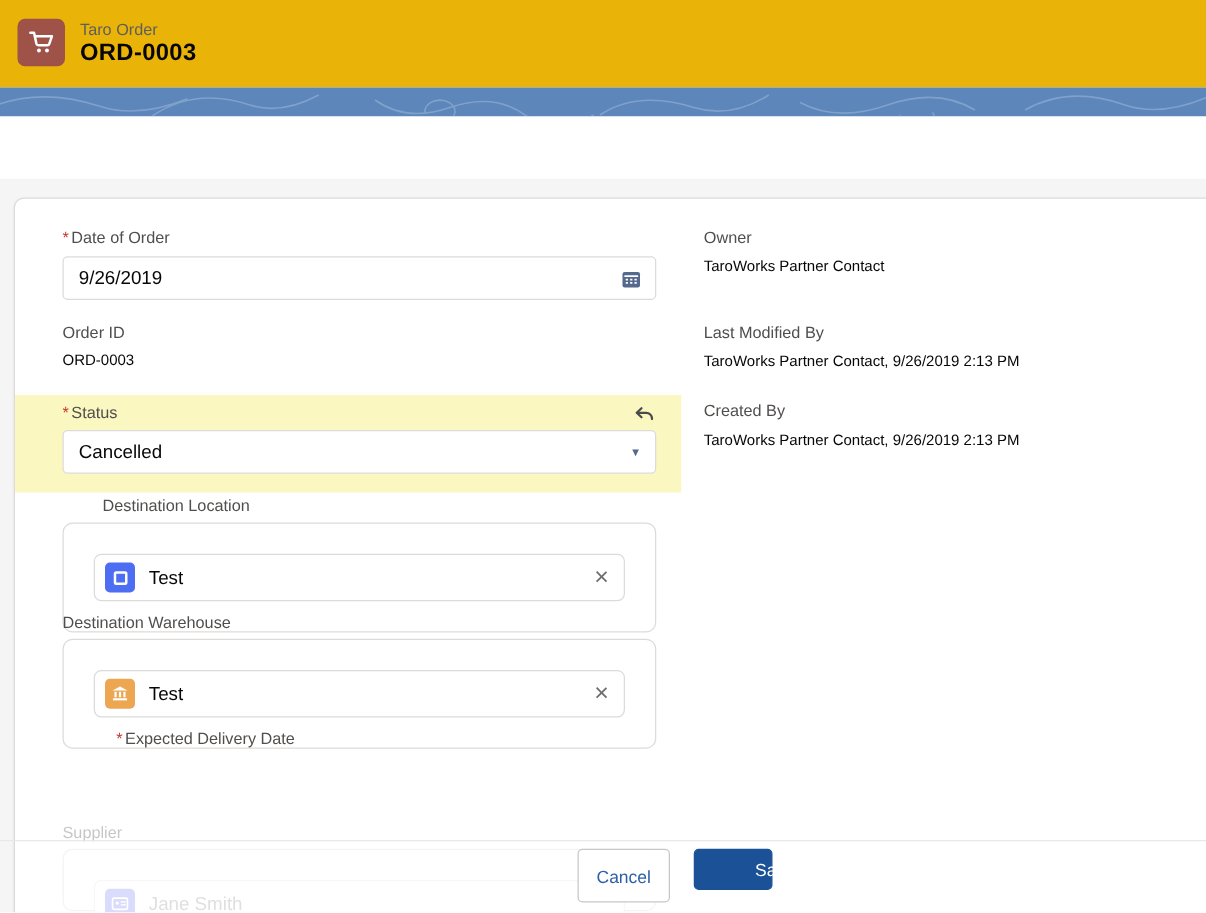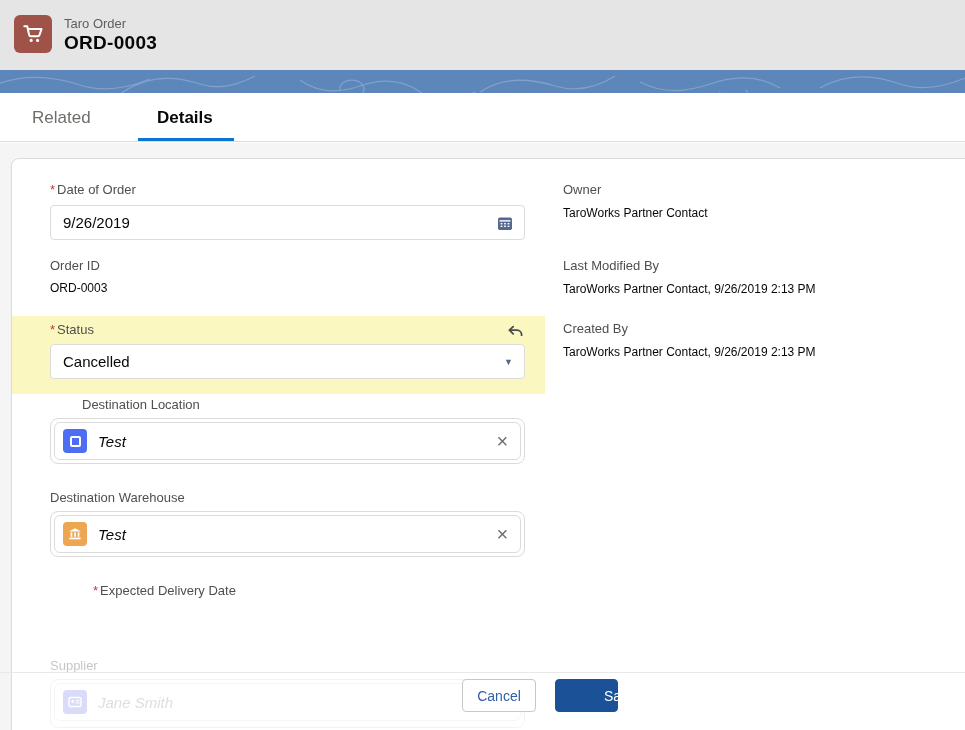--- a/index.html
+++ b/index.html
@@ -2,21 +2,21 @@
 <html><head>
 <meta charset="utf-8">
 <style>
   * { margin:0; padding:0; box-sizing:border-box; }
   html,body { background:#ffffff; }
   .page {
     position:relative; width:965px; height:730px; overflow:hidden;
     font-family:"Liberation Sans", sans-serif; color:#080707; background:#ffffff;
   }
   
-  .header { position:absolute; left:0; top:0; width:965px; height:70px; background:#e5e5e5; }
+  .header { position:absolute; left:0; top:0; width:965px; height:70px; background:#eab308; }
   .entity-icon {
     position:absolute; left:14px; top:15px; width:38px; height:38px;
     background:#9e5248; border-radius:6px; display:flex; align-items:center; justify-content:center;
   }
   .entity-label { position:absolute; left:64px; top:16px; font-size:13px; color:#5e5e5e; }
   .record-name { position:absolute; left:64px; top:32px; font-size:19px; font-weight:bold; color:#080707; letter-spacing:.3px; }
   
   .banner { position:absolute; left:0; top:70px; width:965px; height:23px; background:#5d86bb; overflow:hidden; }
   .banner svg { position:absolute; left:0; top:-8px; }
   
@@ -40,36 +40,36 @@
     position:absolute; width:475px; height:35px; background:#fff;
     border:1px solid #dddbda; border-radius:4px;
     font-size:15px; color:#080707; display:flex; align-items:center; padding-left:12px;
   }
   .inp .right-ic { position:absolute; right:11px; top:50%; transform:translateY(-50%); cursor:pointer; display:flex; }
   .hl { position:absolute; left:12px; top:316px; width:533px; height:78px; background:#faf7c0; }
   .undo { position:absolute; left:505px; top:323px; width:20px; height:20px; cursor:pointer; }
   .dd-glyph { font-size:9px; color:#54698d; }
   .lookup {
     position:absolute; width:475px; background:#fff;
-    border:1px solid #dddbda; border-radius:8px; padding:3px;font-style:italic;
+    border:1px solid #dddbda; border-radius:8px; padding:24px;
   }
   .pill {
     position:relative; height:38px; background:#fff;
     border:1px solid #dddbda; border-radius:6px;
     display:flex; align-items:center; padding:0 12px 0 8px;
   }
   .pill-icon { width:24px; height:24px; border-radius:4px; display:flex; align-items:center; justify-content:center; flex:none; }
   .pill-text { font-size:15px; margin-left:11px; color:#080707; }
   .pill-x { position:absolute; right:12px; top:50%; transform:translateY(-50%); font-size:20px; color:#706e6b; cursor:pointer; line-height:1; }
   .loc-inner { width:11px; height:11px; border:2px solid #fff; border-radius:2px; }
   .faded { opacity:.32; }
   
   .footer-line { position:absolute; left:0; top:672px; width:965px; height:1px; background:#e9e8e6; }
   .btn-cancel {
-    position:absolute; left:462px; top:679px; width:74px; height:33px;
+    position:absolute; left:462px; top:679px; width:74px; height:43px;
     background:#fff; border:1px solid #c9c7c5; border-radius:4px;
     font-family:inherit; font-size:14px; color:#2f5fa7; cursor:pointer;
   }
   .btn-save {
     position:absolute; left:555px; top:679px; width:63px; height:33px;
     background:#1b5297; border:1px solid #1b5297; border-radius:4px;
     font-family:inherit; font-size:14px; color:#ffffff; cursor:pointer;padding-left:48px;
   }
 </style>
 </head>
@@ -97,25 +97,20 @@
         <path d="M300 18 q25 18 60 6 q35 -12 60 6 q25 14 55 0"></path>
         <path d="M340 28 a12 9 0 1 1 22 4"></path>
         <path d="M480 30 q30 -20 75 -6 q30 9 60 -10"></path>
         <path d="M640 20 q30 16 70 2 q40 -14 70 4"></path>
         <path d="M720 30 a14 10 0 1 0 26 -2"></path>
         <path d="M820 26 q35 -20 80 -4 q30 10 70 -8"></path>
       </g>
     </svg>
   </div>
 
-  <div class="tabbar">
-    <div class="tab tab-related">Related</div>
-    <div class="tab tab-details">Details</div>
-    <div class="tab-underline"></div>
-  </div>
 
   <div class="content-bg"></div>
   <div class="card"></div>
 
   <div class="hl"></div>
 
   <div class="lbl" style="left:50px; top:182px;">
     <span class="req">*</span><span>Date of Order</span>
   </div>
   <div class="inp" style="left:50px; top:205px;text-align:right;">

